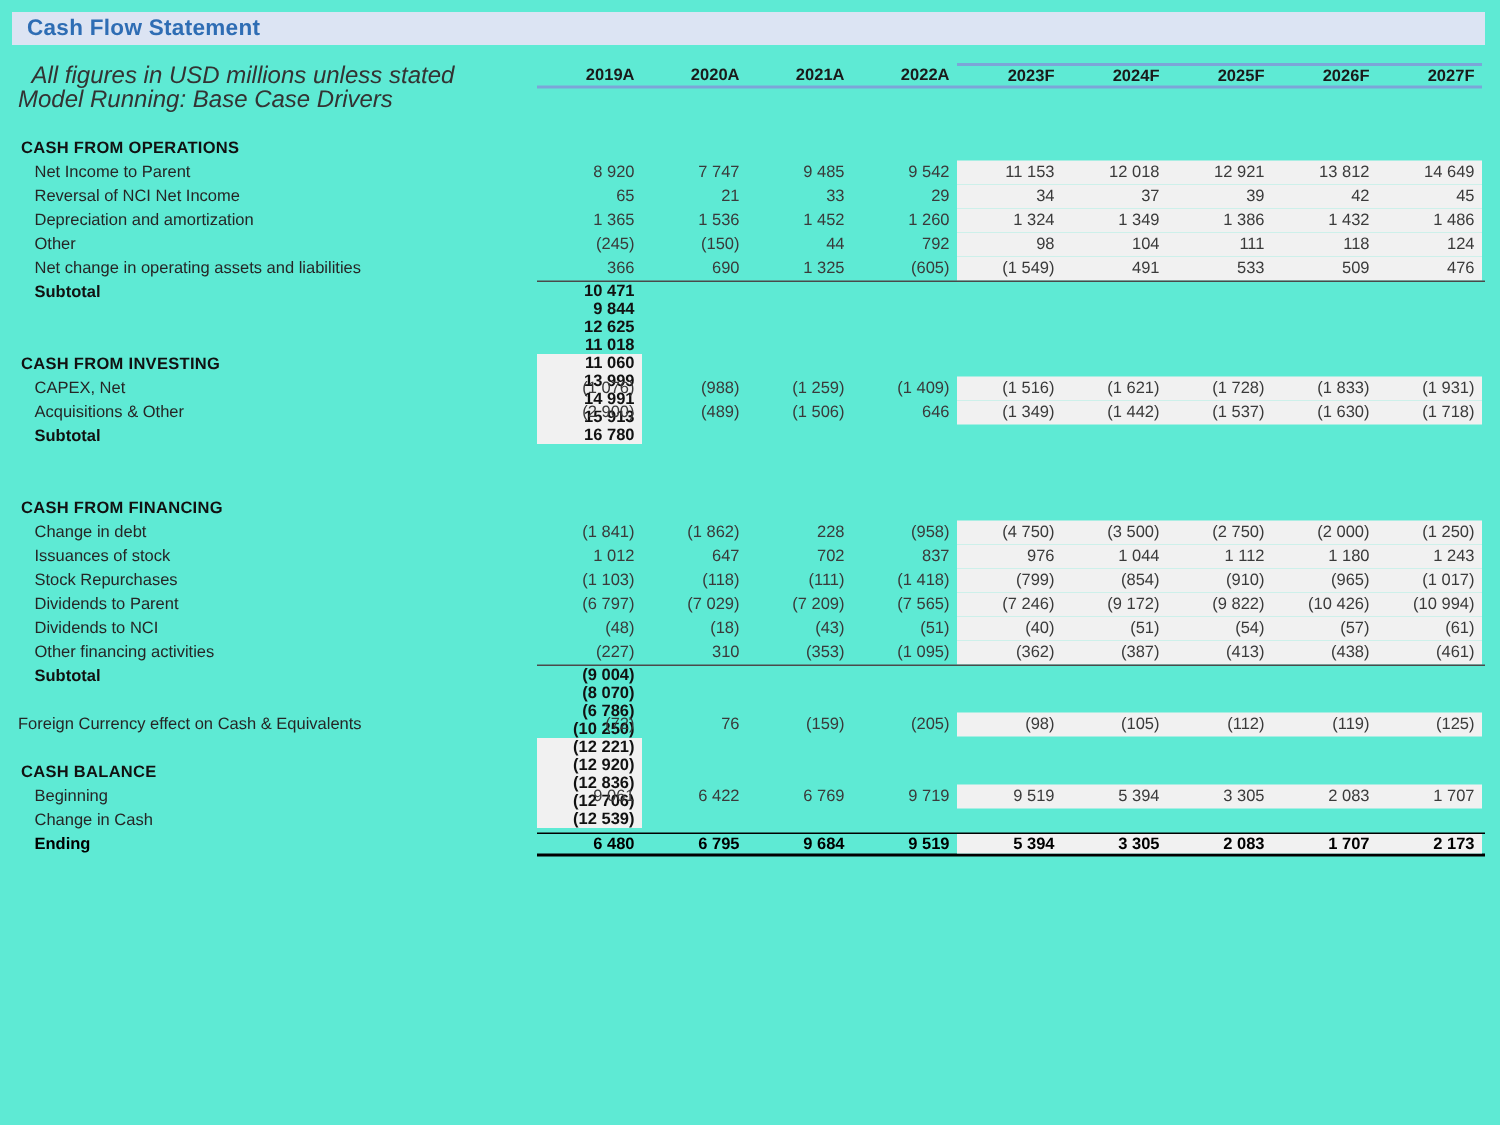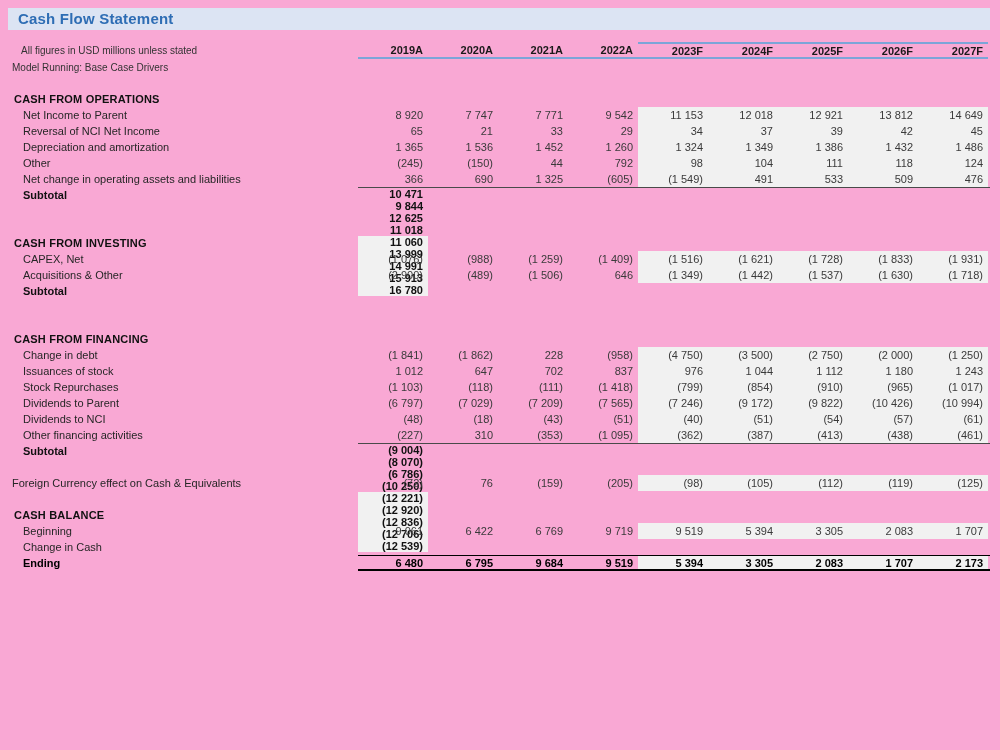--- a/index.html
+++ b/index.html
@@ -1,21 +1,21 @@
 <!DOCTYPE html>
 <html><head>
 <meta charset="utf-8">
 <style>
   html,body{margin:0;padding:0;background:#ffffff;}
   body{
     width:1000px;height:750px;overflow:hidden;
     font-family:"Liberation Sans","DejaVu Sans",sans-serif;
     color:#262626;
   }
-  .page{position:relative;width:1000px;height:750px;background:#f9a8d4;}
+  .page{position:relative;width:1000px;height:750px;background:#5eead4;}
   .title-bar{
     position:absolute;left:8px;top:8px;width:982px;height:22px;
     background:#DCE4F3;color:#2E6DB4;font-weight:bold;font-size:15px;
     line-height:22px;padding-left:10px;box-sizing:border-box;
     letter-spacing:0.2px;
   }
   .table{position:absolute;left:8px;top:42px;width:982px;}
   .row{display:flex;height:16px;box-sizing:border-box;font-size:11px;}
   .row.head{height:17px;}
   .label{
@@ -26,21 +26,21 @@
   .cell{
     width:70px;box-sizing:border-box;display:flex;align-items:center;
     justify-content:flex-end;padding-right:5px;white-space:nowrap;
   }
   
   .row.head .cell{
     font-weight:bold;color:#1a1a1a;
     border-bottom:2px solid #7CA5D8;
   }
   .row.head .cell.fhead{border-top:2px solid #7CA5D8;}
-  .label.note{font-size:10px;color:#333;}
+  .label.note{font-style:italic;font-size:16px;color:#333;}
   .label.note-units{padding-left:13px;}
   .label.note-model{padding-left:4px;}
   
   .row.section .label{font-weight:bold;color:#111;padding-left:6px;letter-spacing:0.2px;}
   
   .row.data .label,.row.subtotal .label,.row.ending .label{padding-left:15px;}
   .row .label.noindent{padding-left:4px;}
   .cell.f{background:#F1F1F1;}
   .row.data .cell{color:#3a3a3a;}
   
@@ -76,21 +76,21 @@
       </div>
       <div class="row gap"></div>
       <div class="row section">
         <div class="label">CASH FROM OPERATIONS</div>
       </div>
       <div class="row data">
         <div class="label">Net Income to Parent</div>
         <div class="nums">
           <div class="cell">8 920</div>
           <div class="cell">7 747</div>
-          <div class="cell">7 771</div>
+          <div class="cell">9 485</div>
           <div class="cell">9 542</div>
           <div class="cell f">11 153</div>
           <div class="cell f">12 018</div>
           <div class="cell f">12 921</div>
           <div class="cell f">13 812</div>
           <div class="cell f">14 649</div>
         </div>
       </div>
       <div class="row data">
         <div class="label">Reversal of NCI Net Income</div>

